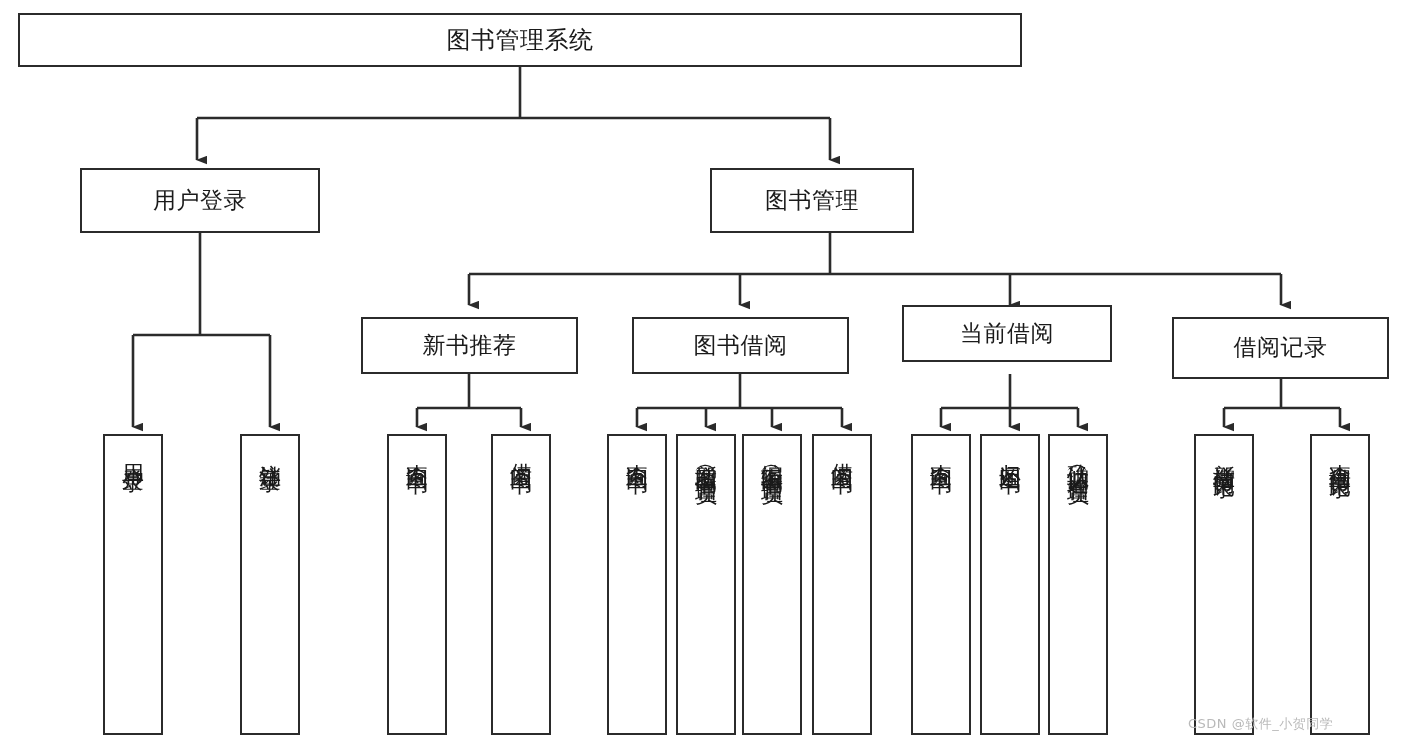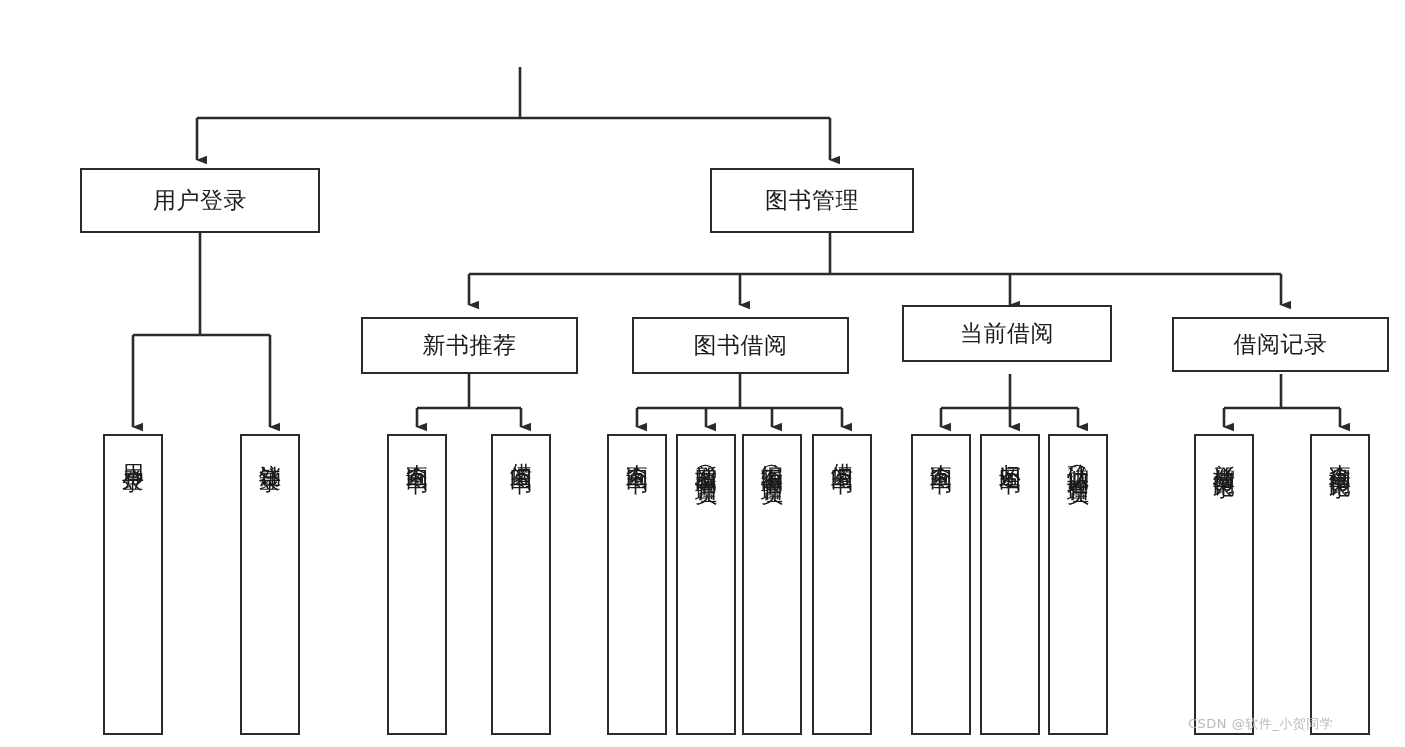--- a/index.html
+++ b/index.html
@@ -96,38 +96,41 @@
       <path d="M1010,408 L1010,427" marker-end="url(#arrow)"></path>
       <path d="M1078,408 L1078,427" marker-end="url(#arrow)"></path>
 
       <path d="M1281,374 L1281,408"></path>
       <path d="M1224,408 L1340,408"></path>
       <path d="M1224,408 L1224,427" marker-end="url(#arrow)"></path>
       <path d="M1340,408 L1340,427" marker-end="url(#arrow)"></path>
     </g>
   </svg>
 
+  <div class="node horiz root" style="left:18px;top:13px;width:1004px;height:54px;">
+    <span class="lbl">图书管理系统</span>
+  </div>
 
   <div class="node horiz" style="left:80px;top:168px;width:240px;height:65px;">
     <span class="lbl">用户登录</span>
   </div>
   <div class="node horiz" style="left:710px;top:168px;width:204px;height:65px;">
     <span class="lbl">图书管理</span>
   </div>
 
   <div class="node horiz" style="left:632px;top:317px;width:217px;height:57px;">
     <span class="lbl">图书借阅</span>
   </div>
   <div class="node horiz" style="left:361px;top:317px;width:217px;height:57px;">
     <span class="lbl">新书推荐</span>
   </div>
   <div class="node horiz" style="left:902px;top:305px;width:210px;height:57px;">
     <span class="lbl">当前借阅</span>
   </div>
-  <div class="node horiz" style="left:1172px;top:317px;width:217px;height:55px;">
+  <div class="node horiz" style="left:1172px;top:317px;width:217px;height:62px;">
     <span class="lbl">借阅记录</span>
   </div>
 
   <div class="node vert" style="left:103px;top:434px;width:60px;height:301px;">
     <span class="lbl">用户登录</span>
   </div>
   <div class="node vert" style="left:240px;top:434px;width:60px;height:301px;">
     <span class="lbl">注销登录</span>
   </div>
 

